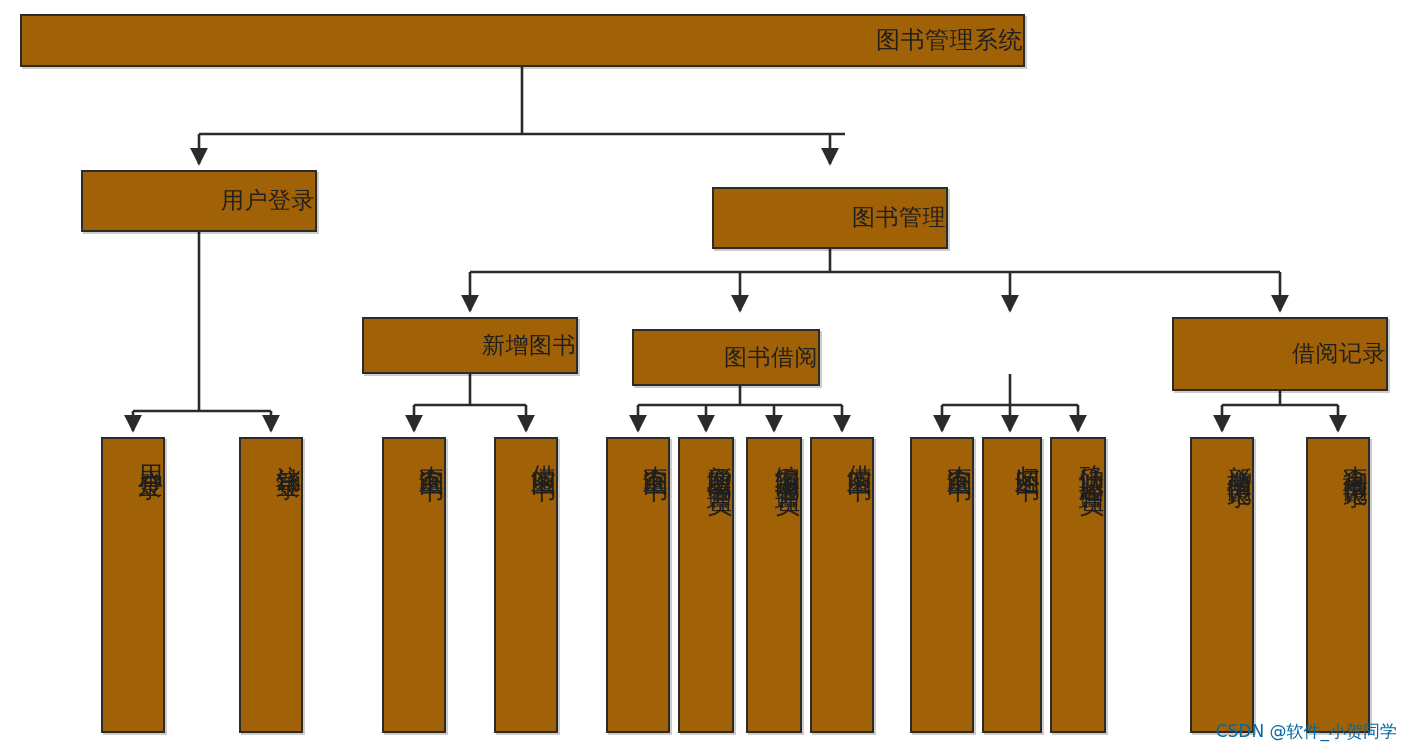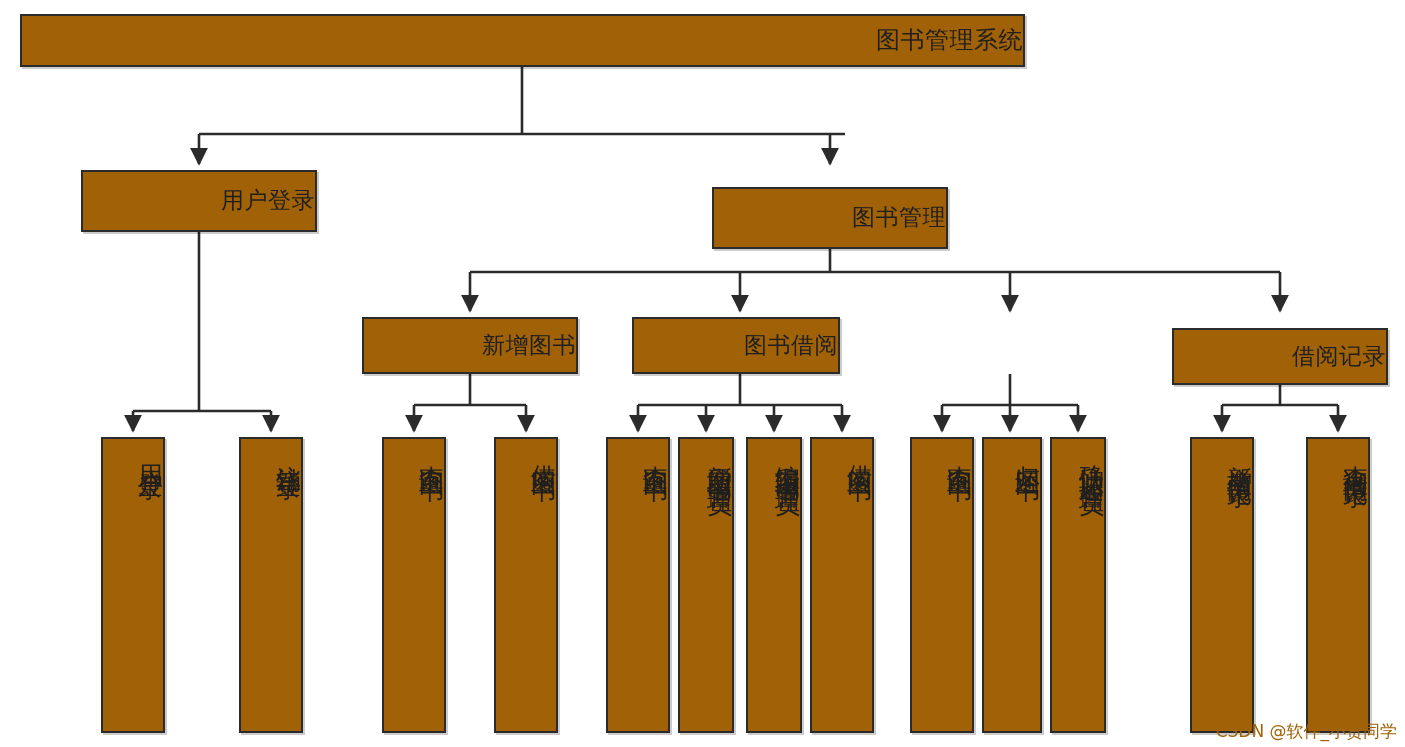--- a/index.html
+++ b/index.html
@@ -61,21 +61,21 @@
     letter-spacing: 4px;
     line-height: 1;
     text-align: center;
     white-space: nowrap;
   }
   #watermark {
     position: absolute;
     right: 8px;
     bottom: 4px;
     font-size: 17px;
-    color: #a16207;
+    color: #0369a1;
     font-family: "DejaVu Sans", "Liberation Sans", sans-serif;
     white-space: nowrap;
     z-index: 5;
   }
 </style>
 </head>
 <body>
 
 <div id="canvas">
 
@@ -138,26 +138,26 @@
   </div>
 
   <div class="node h" style="left:712px; top:187px; width:236px; height:62px;">
     <span class="label">图书管理</span>
   </div>
 
   <div class="node h" style="left:362px; top:317px; width:216px; height:57px;">
     <span class="label">新增图书</span>
   </div>
 
-  <div class="node h" style="left:632px; top:317px; width:208px; height:57px;">
+  <div class="node h" style="left:632px; top:329px; width:188px; height:57px;">
     <span class="label">图书借阅</span>
   </div>
 
 
-  <div class="node h" style="left:1172px; top:328px; width:216px; height:57px;">
+  <div class="node h" style="left:1172px; top:317px; width:216px; height:74px;">
     <span class="label">借阅记录</span>
   </div>
 
   <div class="node v" style="left:101px; top:437px; width:64px; height:296px;">
     <span class="label">用户登录</span>
   </div>
 
   <div class="node v" style="left:239px; top:437px; width:64px; height:296px;">
     <span class="label">注销登录</span>
   </div>

